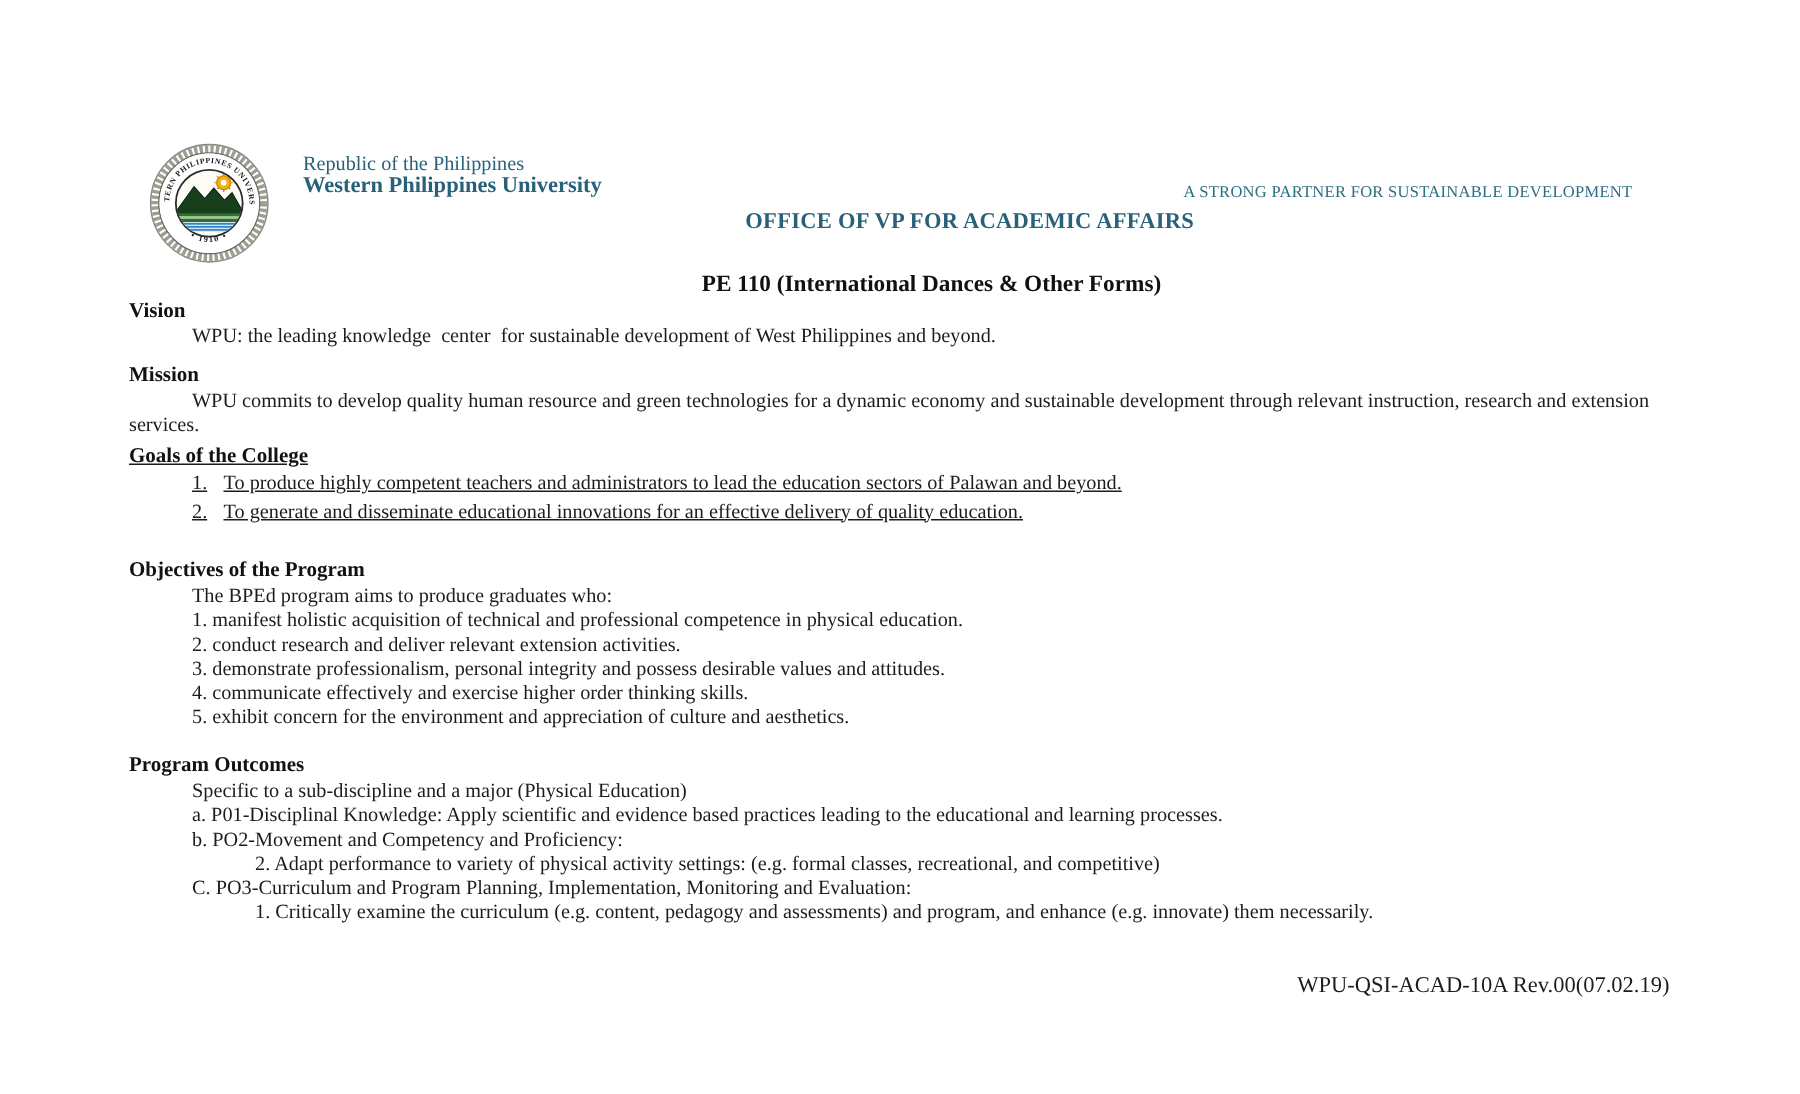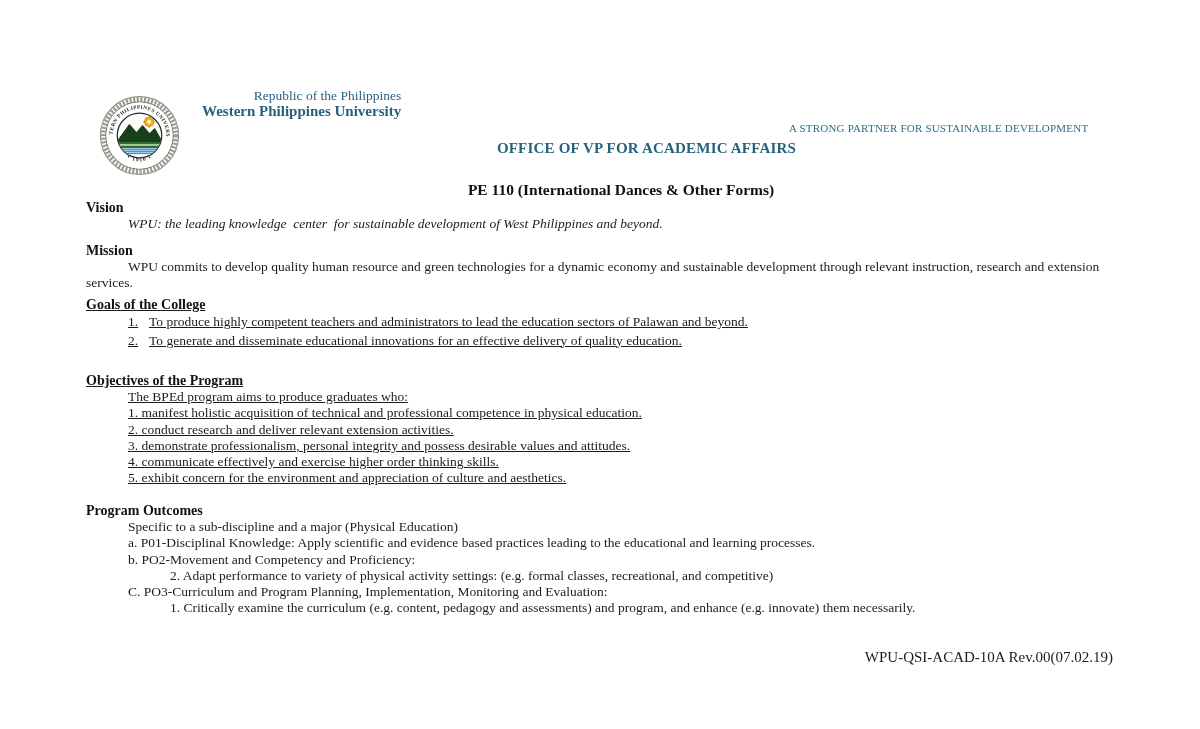--- a/index.html
+++ b/index.html
@@ -3,21 +3,21 @@
 <meta charset="utf-8">
 <style>
   html,body { margin:0; padding:0; background:#ffffff; }
   .page {
     position:relative; width:1200px; height:729px; background:#ffffff;
     font-family:"Liberation Serif","DejaVu Serif",serif; color:#1c1c1c;
     overflow:hidden;
   }
   
   .seal { position:absolute; left:99px; top:95px; width:81px; height:81px; }
-  .org-block { position:absolute; left:202px; top:88px; color:#27617A;text-align:right; }
+  .org-block { position:absolute; left:202px; top:101px; color:#27617A; }
   .org-line1 { font-size:13.5px; line-height:15px; }
   .org-line2 { font-size:15px; font-weight:bold; line-height:17px; }
   .tagline {
     position:absolute; left:789px; top:122px; font-size:11px;
     color:#2E6E84; letter-spacing:0.2px;
   }
   .office-line {
     position:absolute; left:0; top:140px; width:1200px; box-sizing:border-box;
     padding-left:93px; text-align:center; font-weight:bold; font-size:15px;
     color:#27617A; letter-spacing:0.2px;
@@ -26,25 +26,25 @@
     position:absolute; left:0; top:181px; width:1200px; box-sizing:border-box;
     padding-left:42px; text-align:center; font-weight:bold; font-size:15.5px;
     color:#111111;
   }
   
   .sec { position:absolute; left:86px; width:1027px; font-size:13.5px; line-height:16.3px; }
   .sec-heading { font-weight:bold; font-size:14px; line-height:17px; color:#121212; }
   .vision   { top:199px; }
   .mission  { top:242px; }
   .goals    { top:296px;text-decoration:underline; }
-  .objectives { top:372px;text-decoration:underline; }
+  .objectives { top:372px; }
   .outcomes { top:502px; }
   .ind1 { padding-left:42px; }
   .ind2 { padding-left:84px; }
-  .pre { white-space:pre-wrap;font-style:italic; }
+  .pre { white-space:pre-wrap; }
   .hang-indent { text-indent:42px; }
   .goal-row { display:flex; line-height:18.5px; }
   .goal-num { margin-left:42px; width:21px; flex:0 0 21px; }
   .goal-text { flex:1 1 auto; }
   .footer-code {
     position:absolute; top:649px; left:0; width:1113px; text-align:right;
     font-size:15px; color:#1c1c1c;
   }
   .seal-ring-text { font-size:5.1px; font-weight:bold; letter-spacing:0.45px; fill:#1d1d1d; }
   .seal-year-text { font-size:5.6px; font-weight:bold; letter-spacing:1px; fill:#1d1d1d; }

